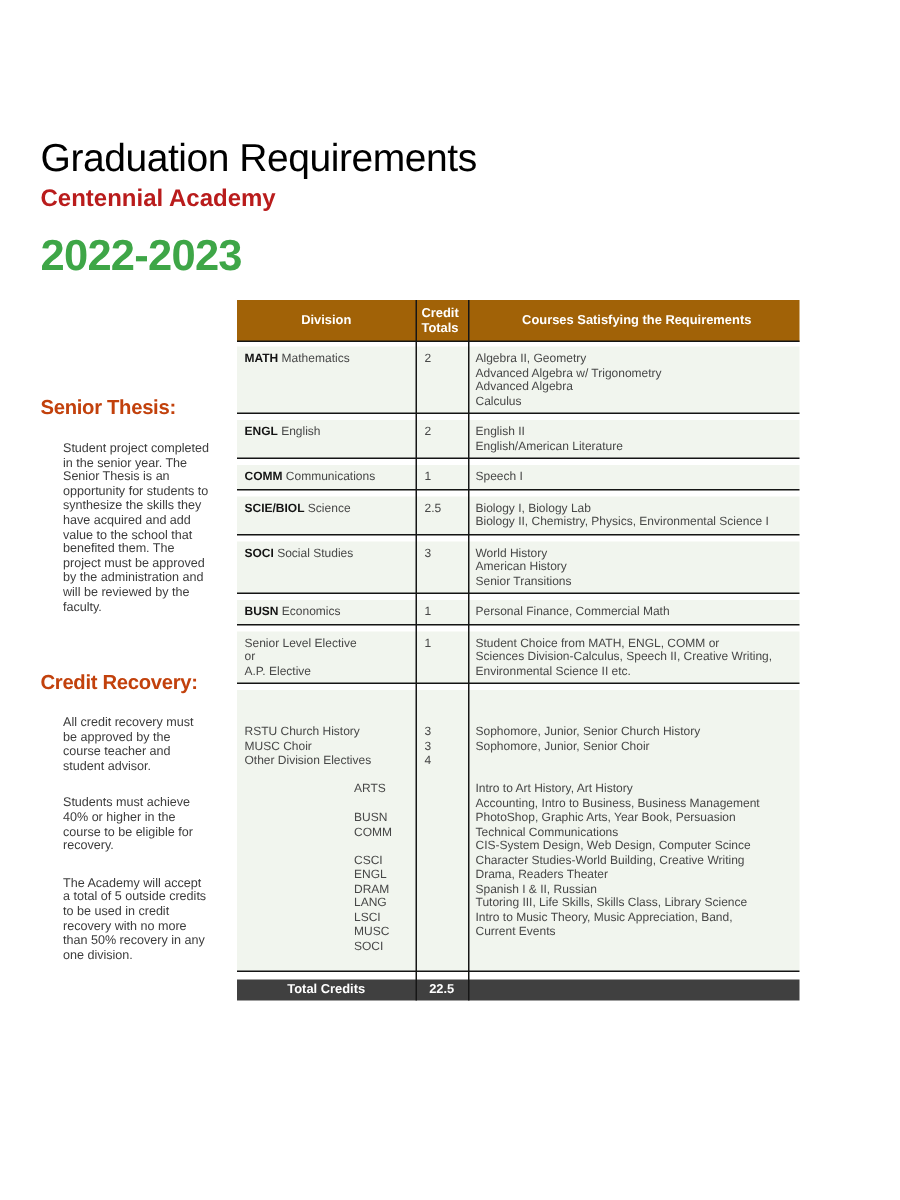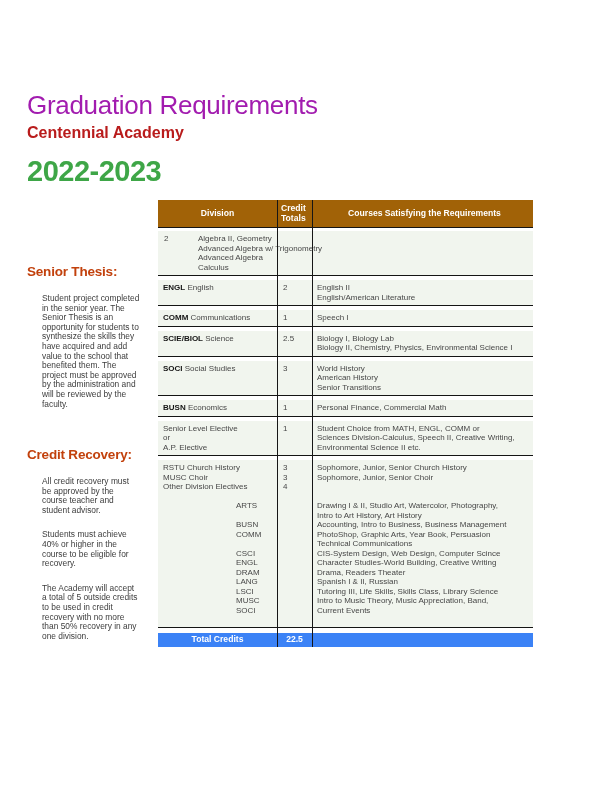--- a/index.html
+++ b/index.html
@@ -1,21 +1,21 @@
 <!DOCTYPE html>
 <html><head>
 <meta charset="utf-8">
 <style>
   html,body{margin:0;padding:0;background:#ffffff;}
   .page{position:relative;width:600px;height:800px;background:#ffffff;
         font-family:"Liberation Sans", sans-serif;color:#1d1d1b;overflow:hidden;}
 
   
   .doc-title{position:absolute;left:27px;top:90px;font-size:26px;font-weight:normal;
-             color:#a21caf;letter-spacing:-0.3px;}
+             color:#000000;letter-spacing:-0.3px;}
   .doc-school{position:absolute;left:27px;top:124px;font-size:16px;font-weight:bold;color:#b91c1c;}
   .doc-year{position:absolute;left:27px;top:155px;font-size:29px;font-weight:bold;
             color:#3ea647;letter-spacing:-0.5px;}
 
   
   .side{position:absolute;left:27px;width:128px;}
   .side h3{margin:0 0 3px 0;font-size:13.5px;font-weight:bold;color:#c2410c;letter-spacing:-0.2px;}
   .side p{margin:15px;font-size:8.4px;line-height:9.6px;color:#3c3c3c;}
   .st{top:264px;}
   .cr{top:447px;}
@@ -27,25 +27,25 @@
   .th1{width:119px;display:flex;align-items:center;justify-content:center;}
   .th2{width:35px;padding:4px 0 0 4px;}
   .th3{flex:1;display:flex;align-items:center;justify-content:center;}
 
   .trow{display:flex;background:#f1f5ee;border-bottom:1.3px solid #141414;margin-top:4px;color:#474747;}
   .trow.first{margin-top:3px;}
   .td1{width:119px;padding:3px 2px 3px 5px;box-sizing:border-box;}
   .td2{width:35px;padding:3px 0 3px 6px;box-sizing:border-box;}
   .td3{flex:1;padding:3px 0 3px 5px;white-space:nowrap;}
   .td1 b{color:#141414;}
-  .electives .td3,.electives .td1,.electives .td2{padding-bottom:12px;}
+  .electives .td3,.electives .td1,.electives .td2{padding-bottom:12px;margin-top:20px;}
   .line{min-height:9.5px;}
   .ind{padding-left:73px;}
 
-  .total{display:flex;background:#3b82f6;margin-top:5px;height:14px;align-items:center;
+  .total{display:flex;background:#404040;margin-top:5px;height:14px;align-items:center;
          color:#ffffff;font-weight:bold;font-size:8.6px;}
   .tt1{width:119px;text-align:center;}
   .tt2{width:35px;text-align:center;}
   .tt3{flex:1;}
 
   .vline{position:absolute;top:0;bottom:0;width:1.2px;background:#161616;}
   .v1{left:119px;}
   .v2{left:154px;}
 
   
@@ -75,20 +75,21 @@
 
   <div class="tbl">
     <div class="thead">
       <div class="th1">Division</div>
       <div class="th2">Credit Totals</div>
       <div class="th3">Courses Satisfying the Requirements</div>
     </div>
 
     <div id="tbody">
         <div class="trow first">
+          <div class="td1"><b>MATH</b> Mathematics</div>
           <div class="td2">2</div>
           <div class="td3">
             <div class="line">Algebra II, Geometry</div>
             <div class="line">Advanced Algebra w/ Trigonometry</div>
             <div class="line">Advanced Algebra</div>
             <div class="line">Calculus</div>
           </div>
         </div>
         <div class="trow">
           <div class="td1"><b>ENGL</b> English</div>
@@ -164,21 +165,20 @@
           <div class="td2">
             <div class="line">3</div>
             <div class="line">3</div>
             <div class="line">4</div>
           </div>
           <div class="td3">
             <div class="line">Sophomore, Junior, Senior Church History</div>
             <div class="line">Sophomore, Junior, Senior Choir</div>
             <div class="line">&nbsp;</div>
             <div class="line">&nbsp;</div>
-            <div class="line">Drawing I &amp; II, Studio Art, Watercolor, Photography,</div>
             <div class="line">Intro to Art History, Art History</div>
             <div class="line">Accounting, Intro to Business, Business Management</div>
             <div class="line">PhotoShop, Graphic Arts, Year Book, Persuasion</div>
             <div class="line">Technical Communications</div>
             <div class="line">CIS-System Design, Web Design, Computer Scince</div>
             <div class="line">Character Studies-World Building, Creative Writing</div>
             <div class="line">Drama, Readers Theater</div>
             <div class="line">Spanish I &amp; II, Russian</div>
             <div class="line">Tutoring III, Life Skills, Skills Class, Library Science</div>
             <div class="line">Intro to Music Theory, Music Appreciation, Band,</div>

